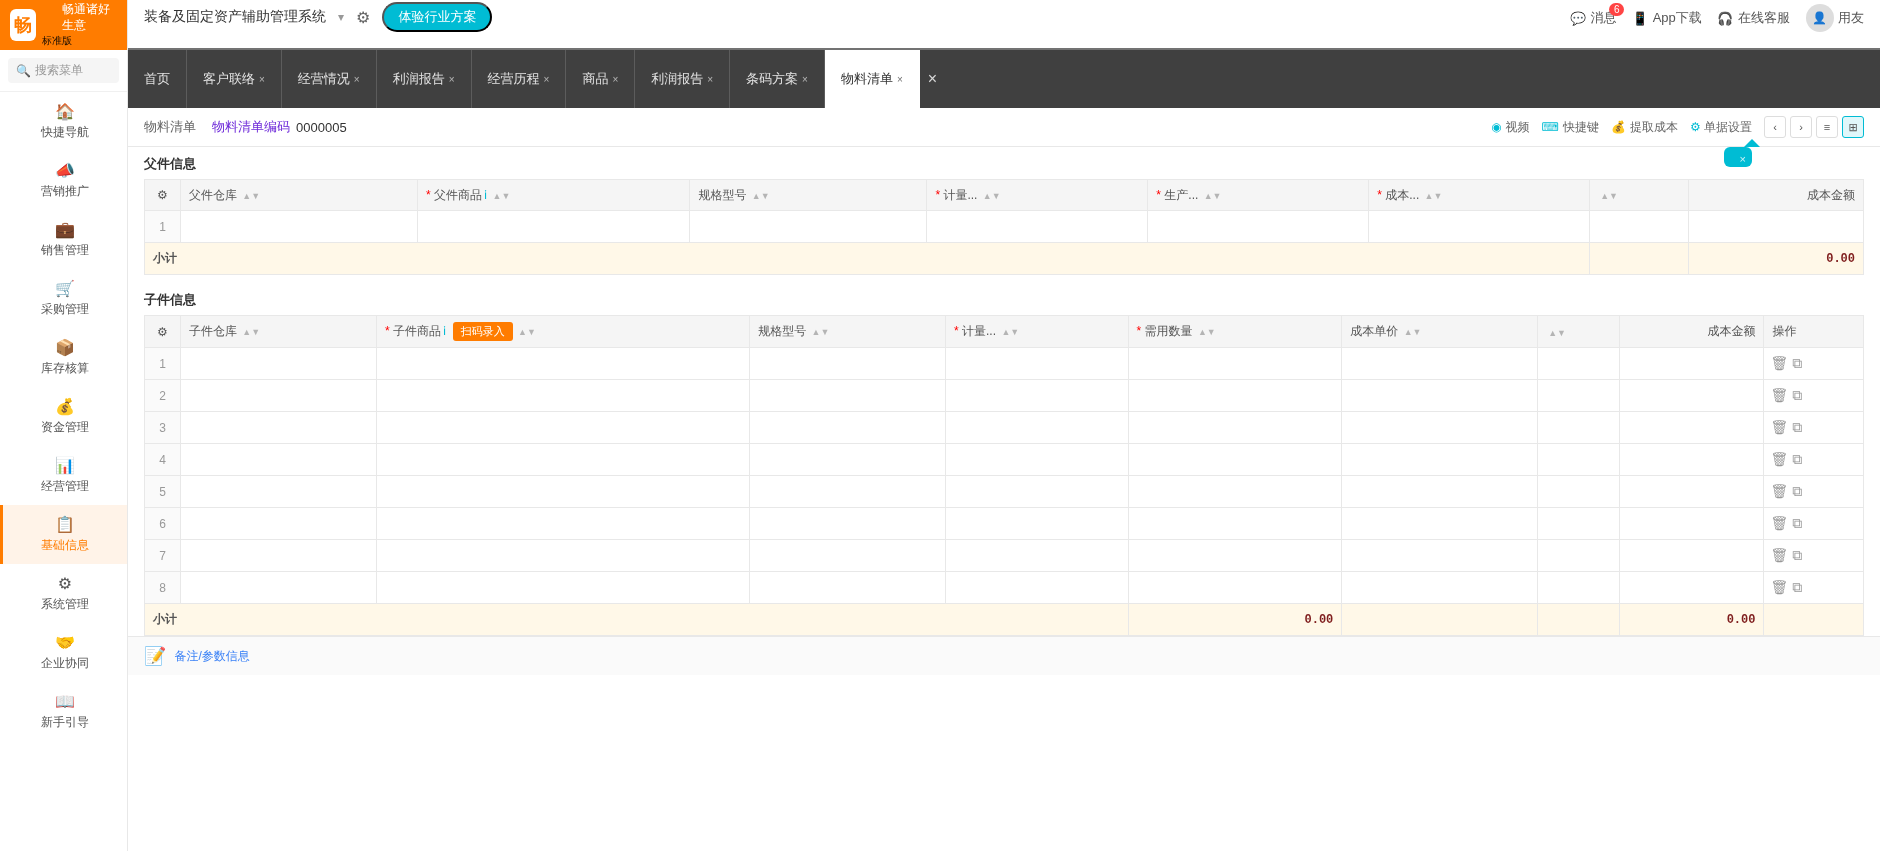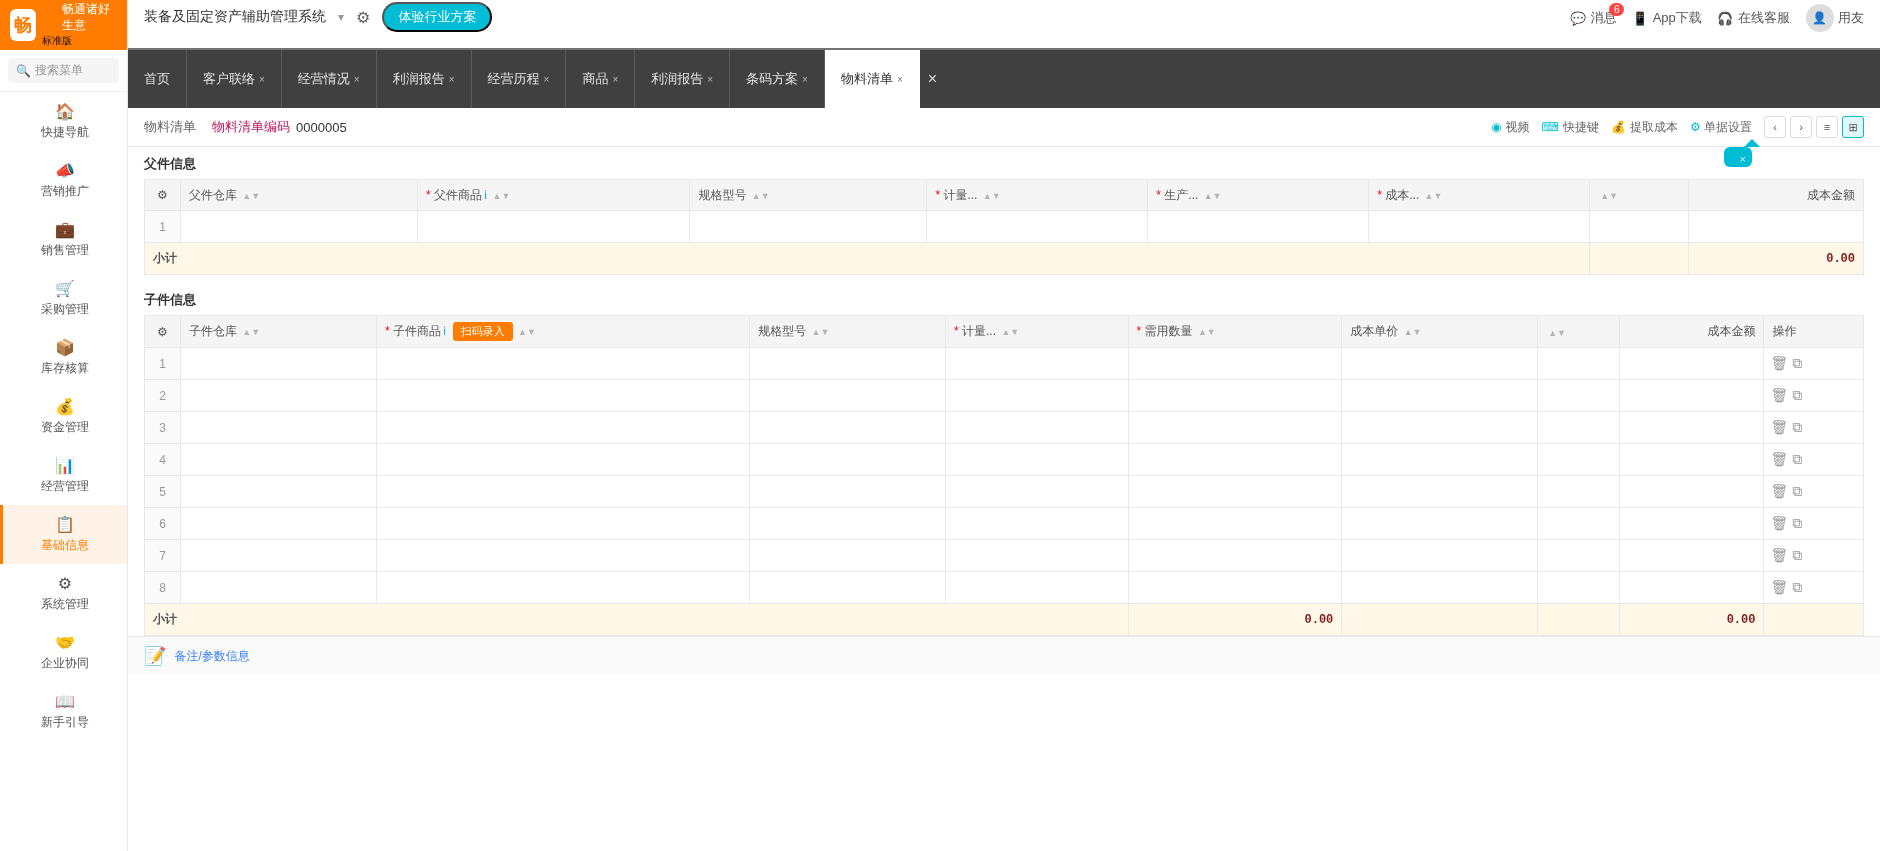--- a/index.html
+++ b/index.html
@@ -133,21 +133,21 @@
       padding: 8px 16px;
       border-bottom: 1px solid #e8e8e8;
       background: #fff;
       flex-shrink: 0;
     }
     .page-header-left { display: flex; align-items: center; gap: 16px; }
     .breadcrumb-item {
       color: #666; font-size: 13px; cursor: pointer;
     }
     .page-code { display: flex; align-items: center; gap: 6px; }
-    .page-code-label { color: #be185d; font-size: 13px; }
+    .page-code-label { color: #6d28d9; font-size: 13px; }
     .page-code-value { color: #333; font-size: 13px; font-weight: 500; }
     .page-header-right { display: flex; align-items: center; gap: 12px; }
     .header-action { display: flex; align-items: center; gap: 4px; color: #666; font-size: 12px; cursor: pointer; }
     .header-action .icon { color: #00bcd4; }
 
     
     .tooltip-popup {
       background: #00bcd4;
       color: #fff;
       border-radius: 6px;

